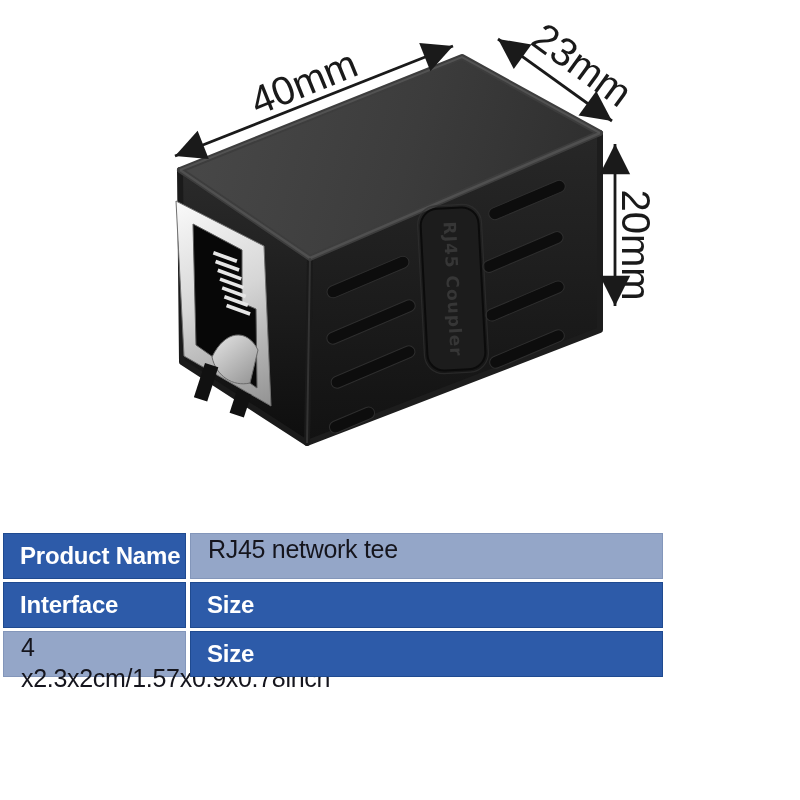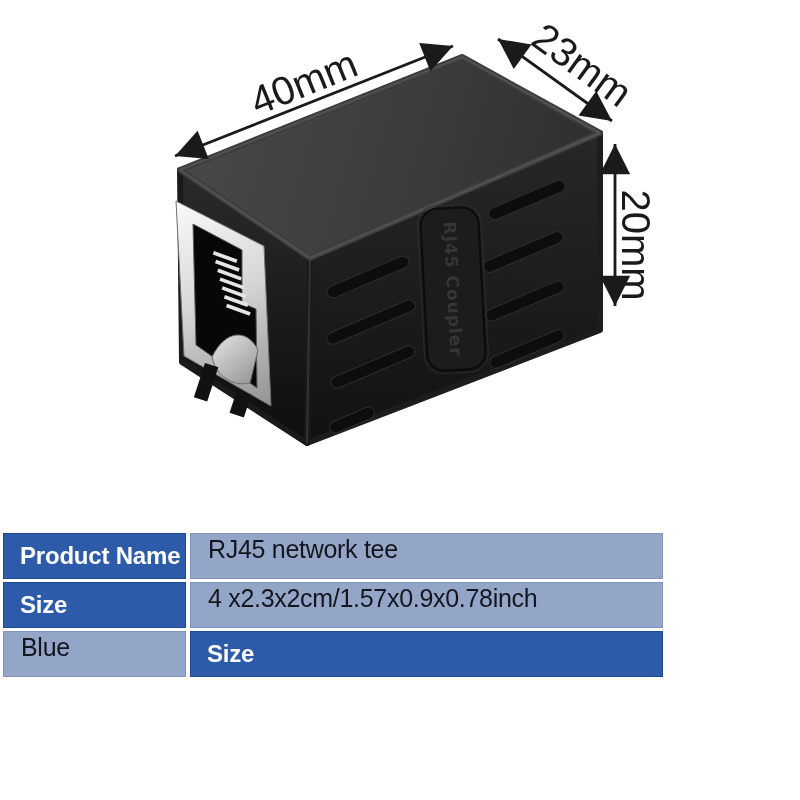--- a/index.html
+++ b/index.html
@@ -136,30 +136,30 @@
   </svg>
 
   <div class="spec">
     <div class="hcell">
       <span>Product Name</span>
     </div>
     <div class="vcell">
       <span>RJ45 network tee</span>
     </div>
 
+    <div class="hcell">
+      <span>Interface</span>
+    </div>
 
     <div class="hcell">
       <span>Size</span>
     </div>
     <div class="vcell">
       <span>4 x2.3x2cm/1.57x0.9x0.78inch</span>
     </div>
 
-    <div class="vcell">
-      <span>Blue</span>
-    </div>
 
     <div class="hcell">
       <span>Size</span>
     </div>
   </div>
 
 </div>
 
 </body></html>

